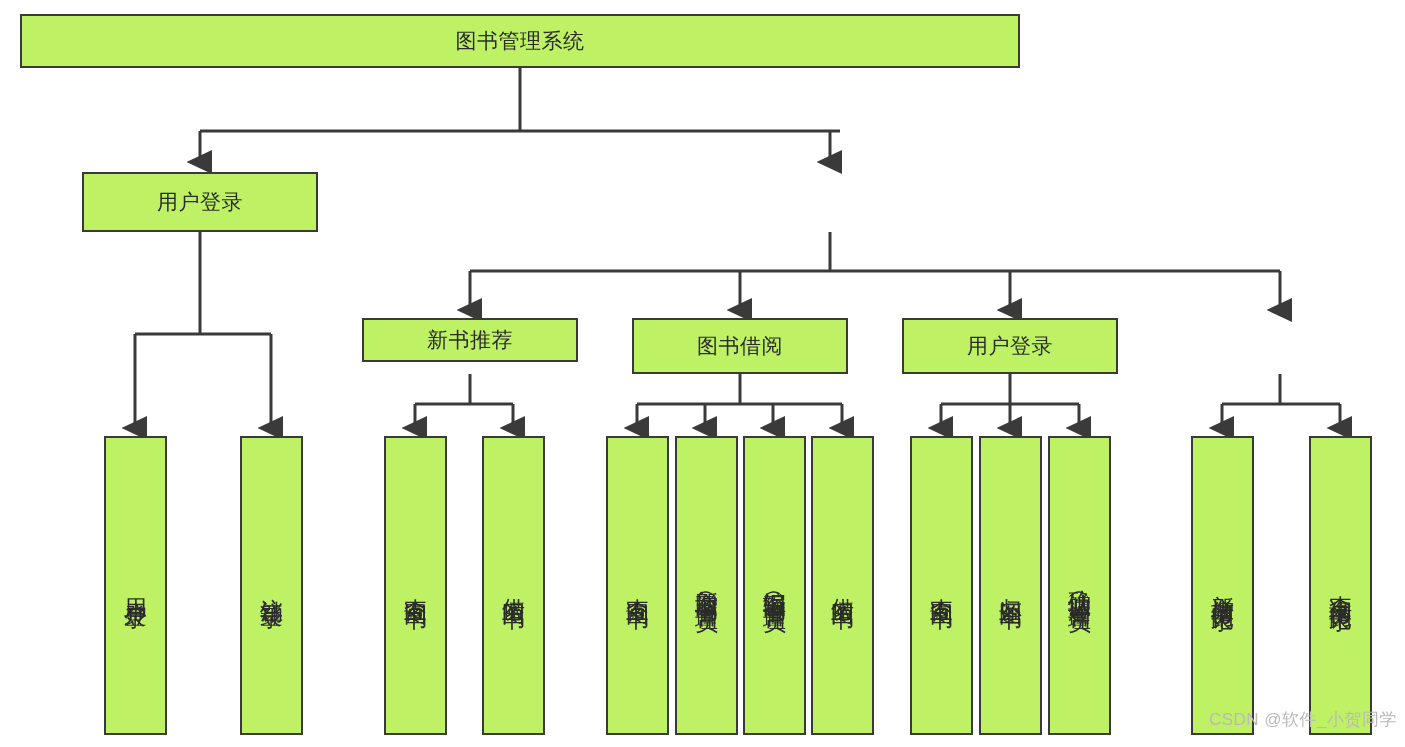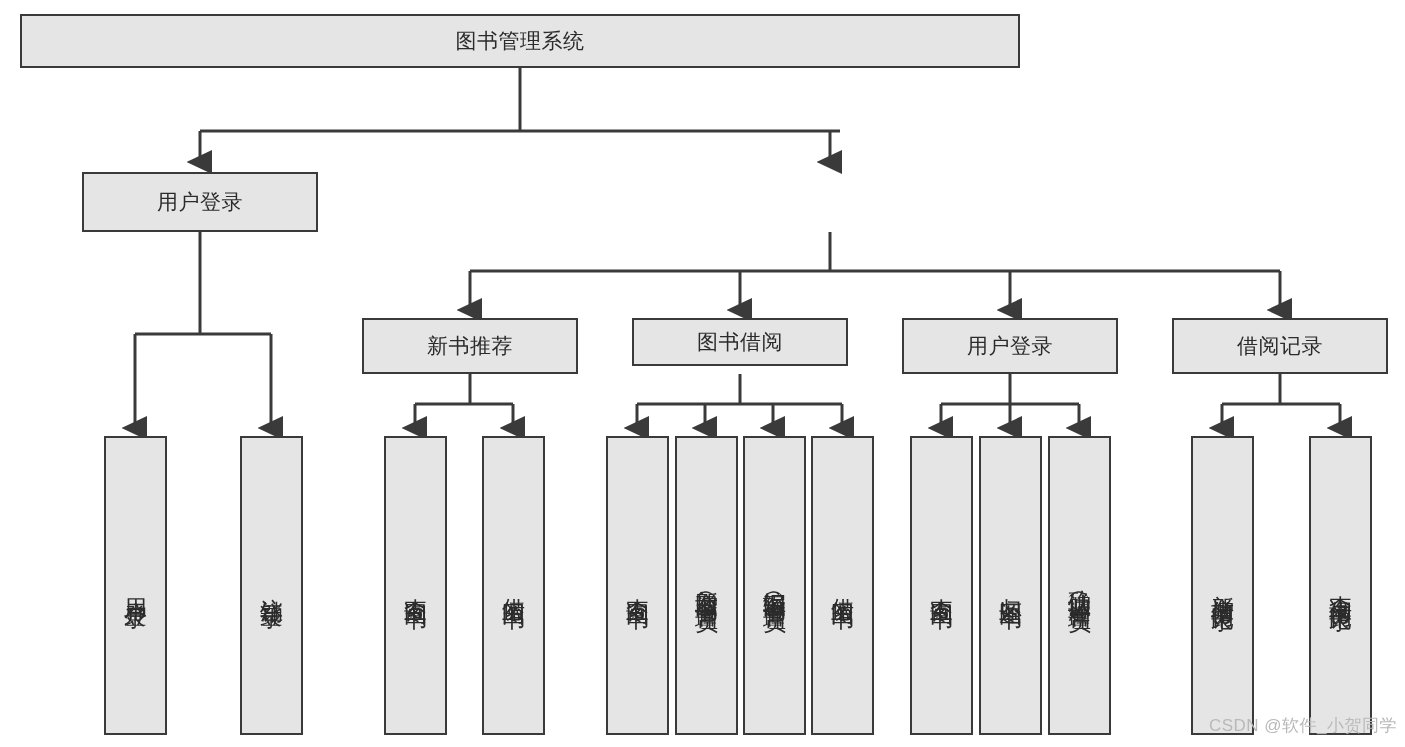--- a/index.html
+++ b/index.html
@@ -14,21 +14,21 @@
     position: relative;
     width: 1405px;
     height: 747px;
     background: #ffffff;
     overflow: hidden;
   }
   .node {
     position: absolute;
     box-sizing: border-box;
     border: 2.5px solid #3a3a3a;
-    background: #e5e5e5;
+    background: #bef264;
     color: #2b2b2b;
     display: flex;
     align-items: center;
     justify-content: center;
     text-align: center;
     letter-spacing: 0.5px;
   }
   .node.h {
     font-size: 21px;
     line-height: 1.2;
@@ -45,21 +45,21 @@
     position: absolute;
     left: 0;
     top: 0;
     width: 1405px;
     height: 747px;
     pointer-events: none;
   }
   #watermark {
     position: absolute;
     right: 8px;
-    bottom: 10px;
+    bottom: 16px;
     font-size: 17px;
     color: #b9b9b9;
     letter-spacing: 0.5px;
     white-space: nowrap;
   }
 </style>
 </head>
 <body>
 
 <div id="canvas">
@@ -111,24 +111,23 @@
       <path d="M1222,404 L1340,404"></path>
       <path d="M1222,404 L1222,428" marker-end="url(#arrow)"></path>
       <path d="M1340,404 L1340,428" marker-end="url(#arrow)"></path>
     </g>
   </svg>
 
   <div class="node h" style="left:20px; top:14px; width:1000px; height:54px;">图书管理系统</div>
 
   <div class="node h" style="left:82px; top:172px; width:236px; height:60px;">用户登录</div>
 
-  <div class="node h" style="left:362px; top:318px; width:216px; height:56px;">新书推荐</div>
-  <div class="node h" style="left:632px; top:318px; width:216px; height:48px;">图书借阅</div>
+  <div class="node h" style="left:362px; top:318px; width:216px; height:44px;">新书推荐</div>
+  <div class="node h" style="left:632px; top:318px; width:216px; height:56px;">图书借阅</div>
   <div class="node h" style="left:902px; top:318px; width:216px; height:56px;">用户登录</div>
-  <div class="node h" style="left:1172px; top:318px; width:216px; height:56px;">借阅记录</div>
 
   <div class="node v" style="left:104px; top:436px; width:63px; height:299px;">用户登录</div>
   <div class="node v" style="left:240px; top:436px; width:63px; height:299px;">注销登录</div>
 
   <div class="node v" style="left:384px; top:436px; width:63px; height:299px;">查询图书</div>
   <div class="node v" style="left:482px; top:436px; width:63px; height:299px;">借阅图书</div>
 
   <div class="node v" style="left:606px; top:436px; width:63px; height:299px;">查询图书</div>
   <div class="node v" style="left:675px; top:436px; width:63px; height:299px;">新增图书（管理员）</div>
   <div class="node v" style="left:743px; top:436px; width:63px; height:299px;">编辑图书（管理员）</div>

